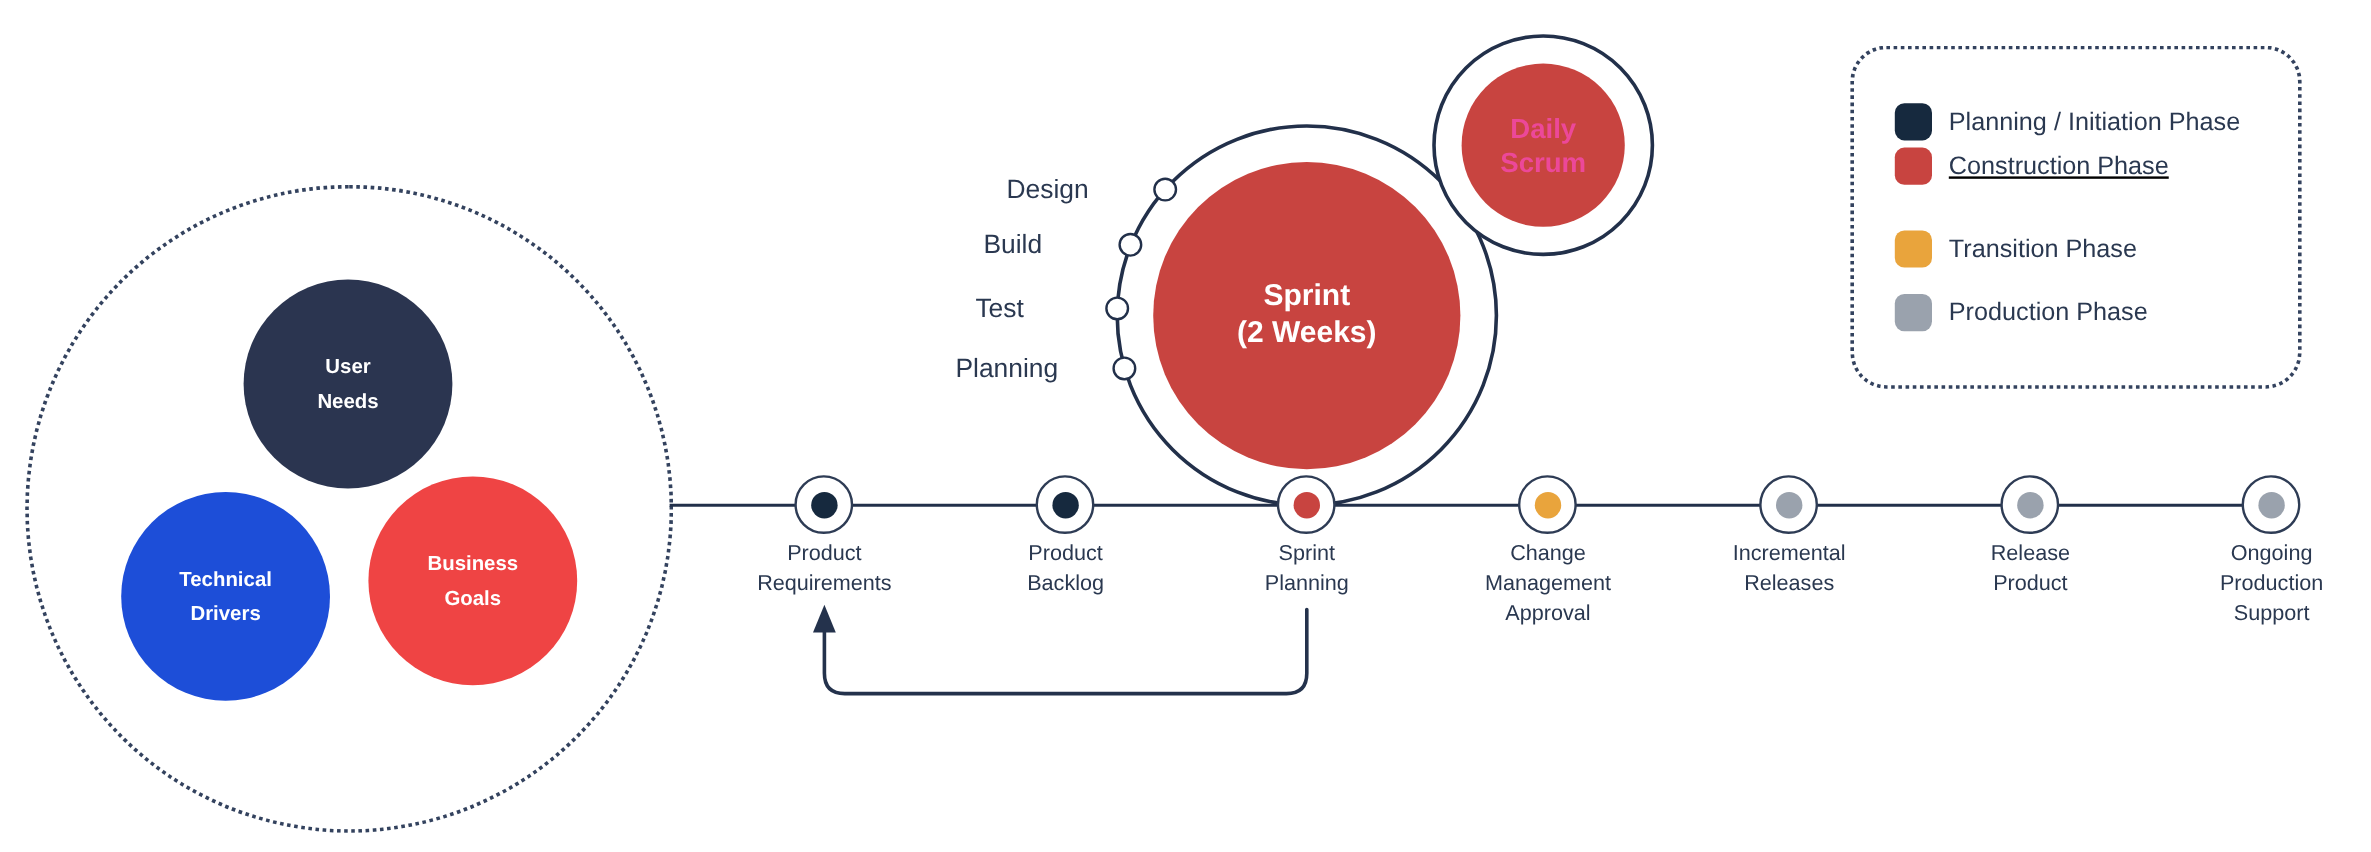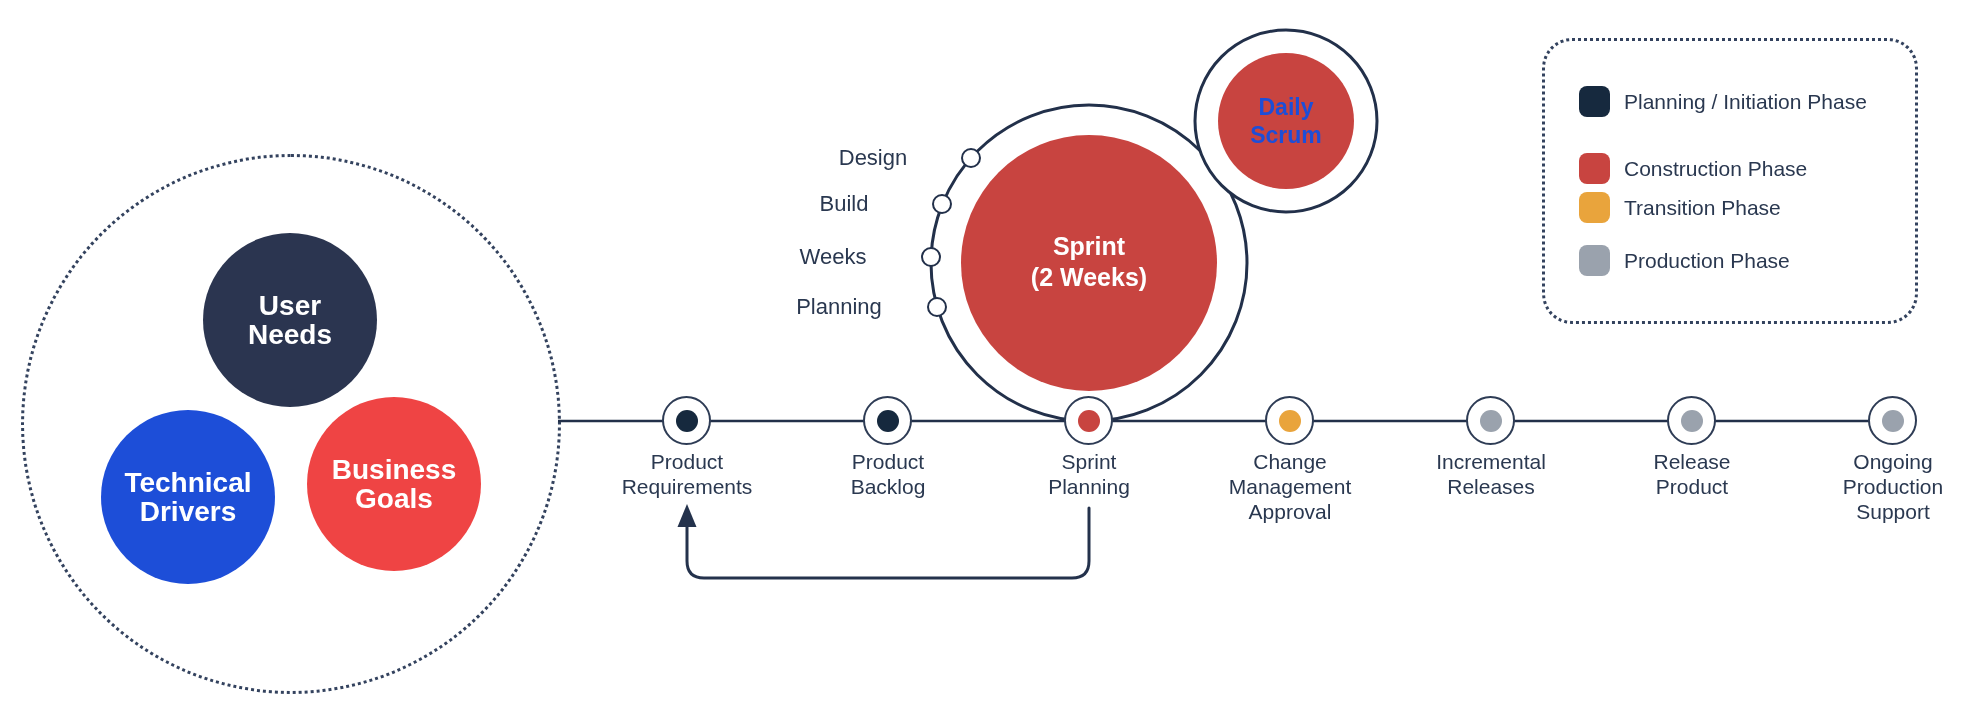--- a/index.html
+++ b/index.html
@@ -15,48 +15,48 @@
   .outlined { fill:#ffffff; stroke:#22304a; stroke-width:3; }
   .tl-line  { stroke:#22304a; stroke-width:2.5; }
   .arrow    { fill:none; stroke:#24324c; stroke-width:3; stroke-linecap:round; }
   .arrowhead{ fill:#24324c; }
 
   .drv-circle {
     position:absolute; width:174px; height:174px; border-radius:50%;
     display:flex; align-items:center; justify-content:center;
   }
   .drv-label {
-    color:#ffffff; font-weight:bold; font-size:28px; line-height:29px;
+    color:#ffffff; font-weight:bold; font-size:17px; line-height:29px;
     text-align:center; white-space:pre-line;
   }
   .sprint-label {
     position:absolute; left:969px; top:231px; width:240px; text-align:center;
     color:#ffffff; font-weight:bold; font-size:25px; line-height:31px; white-space:pre-line;
   }
   .ds-label {
     position:absolute; left:1216px; top:93px; width:140px; text-align:center;
-    color:#1d4ed8; font-weight:bold; font-size:23px; line-height:28px; white-space:pre-line;
+    color:#ec4899; font-weight:bold; font-size:23px; line-height:28px; white-space:pre-line;
   }
   .step-circle {
     position:absolute; width:16px; height:16px; background:#ffffff;
     border:2.5px solid #22304a; border-radius:50%;
   }
   .step-label {
     position:absolute; width:140px; text-align:center;
     font-size:22px; line-height:26px; color:#2a3850;
   }
   .ms-marker {
     position:absolute; width:45px; height:45px; background:#ffffff;
     border:2.5px solid #2e3c55; border-radius:50%;
     display:flex; align-items:center; justify-content:center;
   }
   .ms-dot { width:22px; height:22px; border-radius:50%; }
   .ms-label {
     position:absolute; width:180px; text-align:center;
-    font-size:21px; line-height:25px; color:#2a3850; white-space:pre-line;
+    font-size:18px; line-height:25px; color:#2a3850; white-space:pre-line;
   }
   .legend {
     position:absolute; left:1542px; top:38px; width:376px; height:286px;
     border:3px dotted #33425e; border-radius:30px; box-sizing:border-box;
   }
   .legend-row {
     position:absolute; left:34px; height:31px;
     display:flex; align-items:center; gap:14px;
   }
   .legend-swatch { width:31px; height:31px; border-radius:8px; flex:none; }
@@ -98,21 +98,21 @@
 (2 Weeks)</div>
   <div class="ds-label">Daily
 Scrum</div>
 
   <div id="steps">
       <div class="step-circle" style="left: 960.5px; top: 147.5px;"></div>
       <div class="step-label" style="left: 803px; top: 145px;">Design</div>
       <div class="step-circle" style="left: 931.5px; top: 193.5px;"></div>
       <div class="step-label" style="left: 774px; top: 191px;">Build</div>
       <div class="step-circle" style="left: 920.5px; top: 246.5px;"></div>
-      <div class="step-label" style="left: 763px; top: 244px;">Weeks</div>
+      <div class="step-label" style="left: 763px; top: 244px;">Test</div>
       <div class="step-circle" style="left: 926.5px; top: 296.5px;"></div>
       <div class="step-label" style="left: 769px; top: 294px;">Planning</div>
     </div>
 
   <div id="milestones">
       <div class="ms-marker" style="left: 662px; top: 396px;">
         <span class="ms-dot" style="background: rgb(22, 41, 62);"></span>
       </div>
       <div class="ms-label" style="left: 597px; top: 449px;">Product
 Requirements</div>
@@ -149,21 +149,21 @@
 Production
 Support</div>
     </div>
 
   <div class="legend">
     <div id="legend-items">
         <div class="legend-row" style="top: 45px;">
           <span class="legend-swatch" style="background: rgb(22, 41, 62);"></span>
           <span class="legend-label">Planning / Initiation Phase</span>
         </div>
-        <div class="legend-row" style="top: 112px;">
+        <div class="legend-row" style="top: 82px; text-decoration: underline;">
           <span class="legend-swatch" style="background: rgb(200, 68, 64);"></span>
           <span class="legend-label">Construction Phase</span>
         </div>
         <div class="legend-row" style="top: 151px;">
           <span class="legend-swatch" style="background: rgb(233, 164, 60);"></span>
           <span class="legend-label">Transition Phase</span>
         </div>
         <div class="legend-row" style="top: 204px;">
           <span class="legend-swatch" style="background: rgb(154, 162, 173);"></span>
           <span class="legend-label">Production Phase</span>

